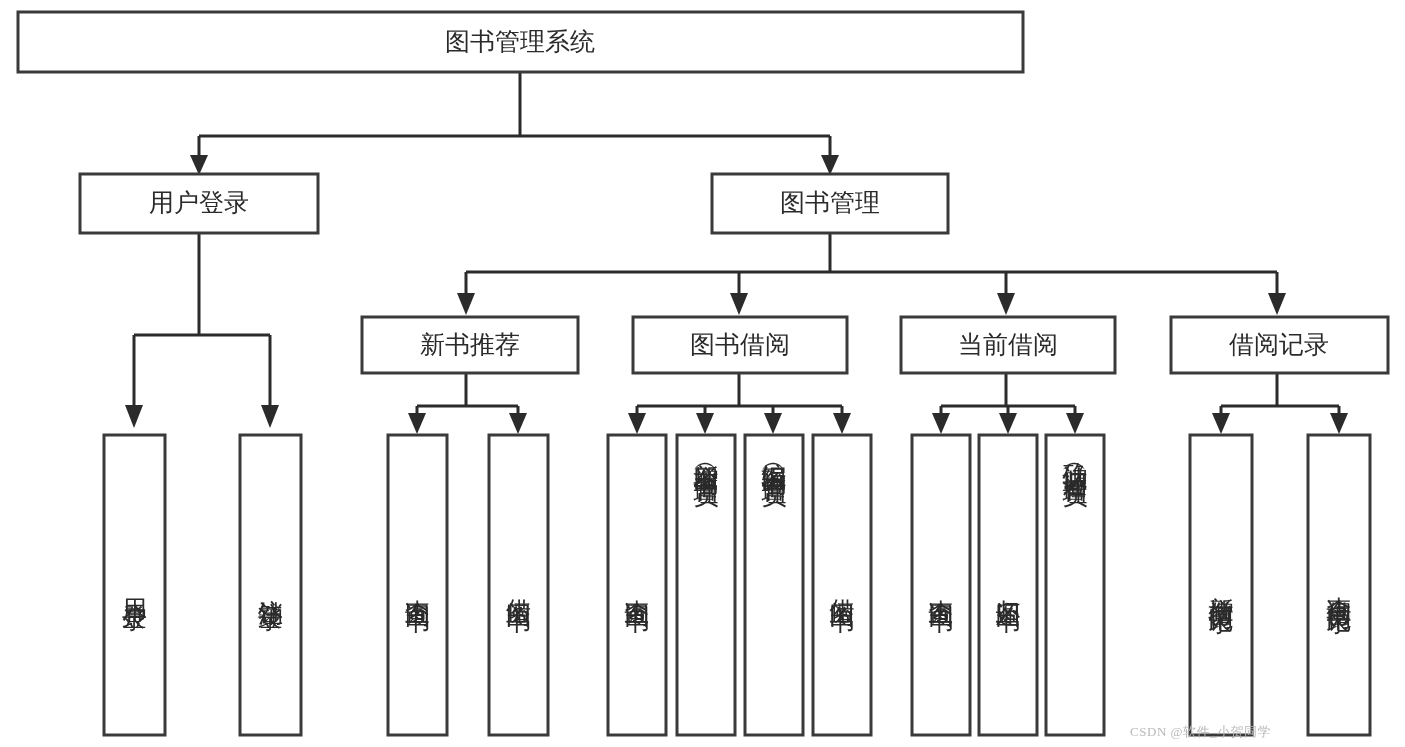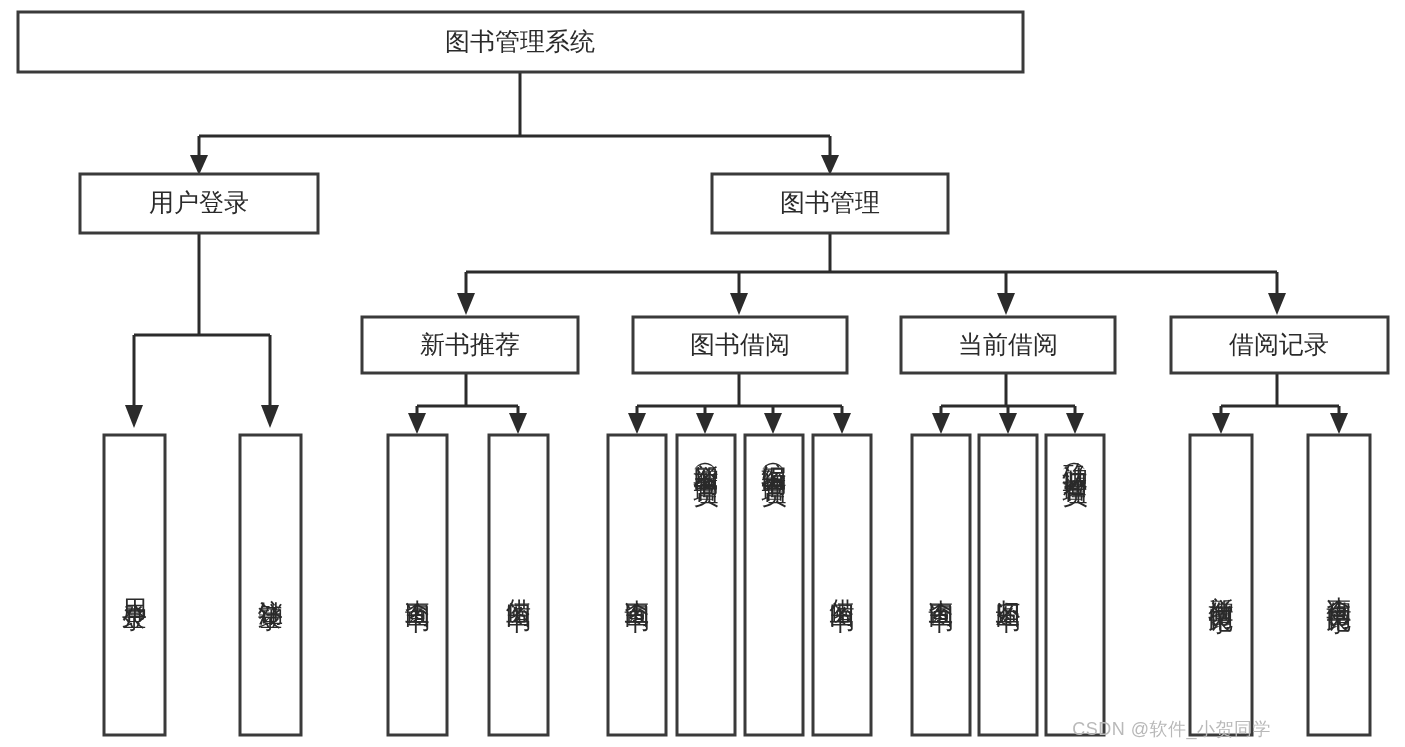--- a/index.html
+++ b/index.html
@@ -68,22 +68,22 @@
     line-height: 1.08;
     letter-spacing: 3px;
     color: #2a2a2a;
     white-space: nowrap;
     text-align: center;
   }
   .watermark {
     position: absolute;
     right: 8px;
     bottom: 6px;
-    font-family: Liberation Sans, sans-serif;
-    font-size: 18px;
+    font-family: Liberation Serif, serif;
+    font-size: 13px;
     color: #b9b9b9;
     letter-spacing: 0.5px;
     white-space: nowrap;
   }
 </style>
 </head>
 <body>
 
 <div id="diagram-root">
 

